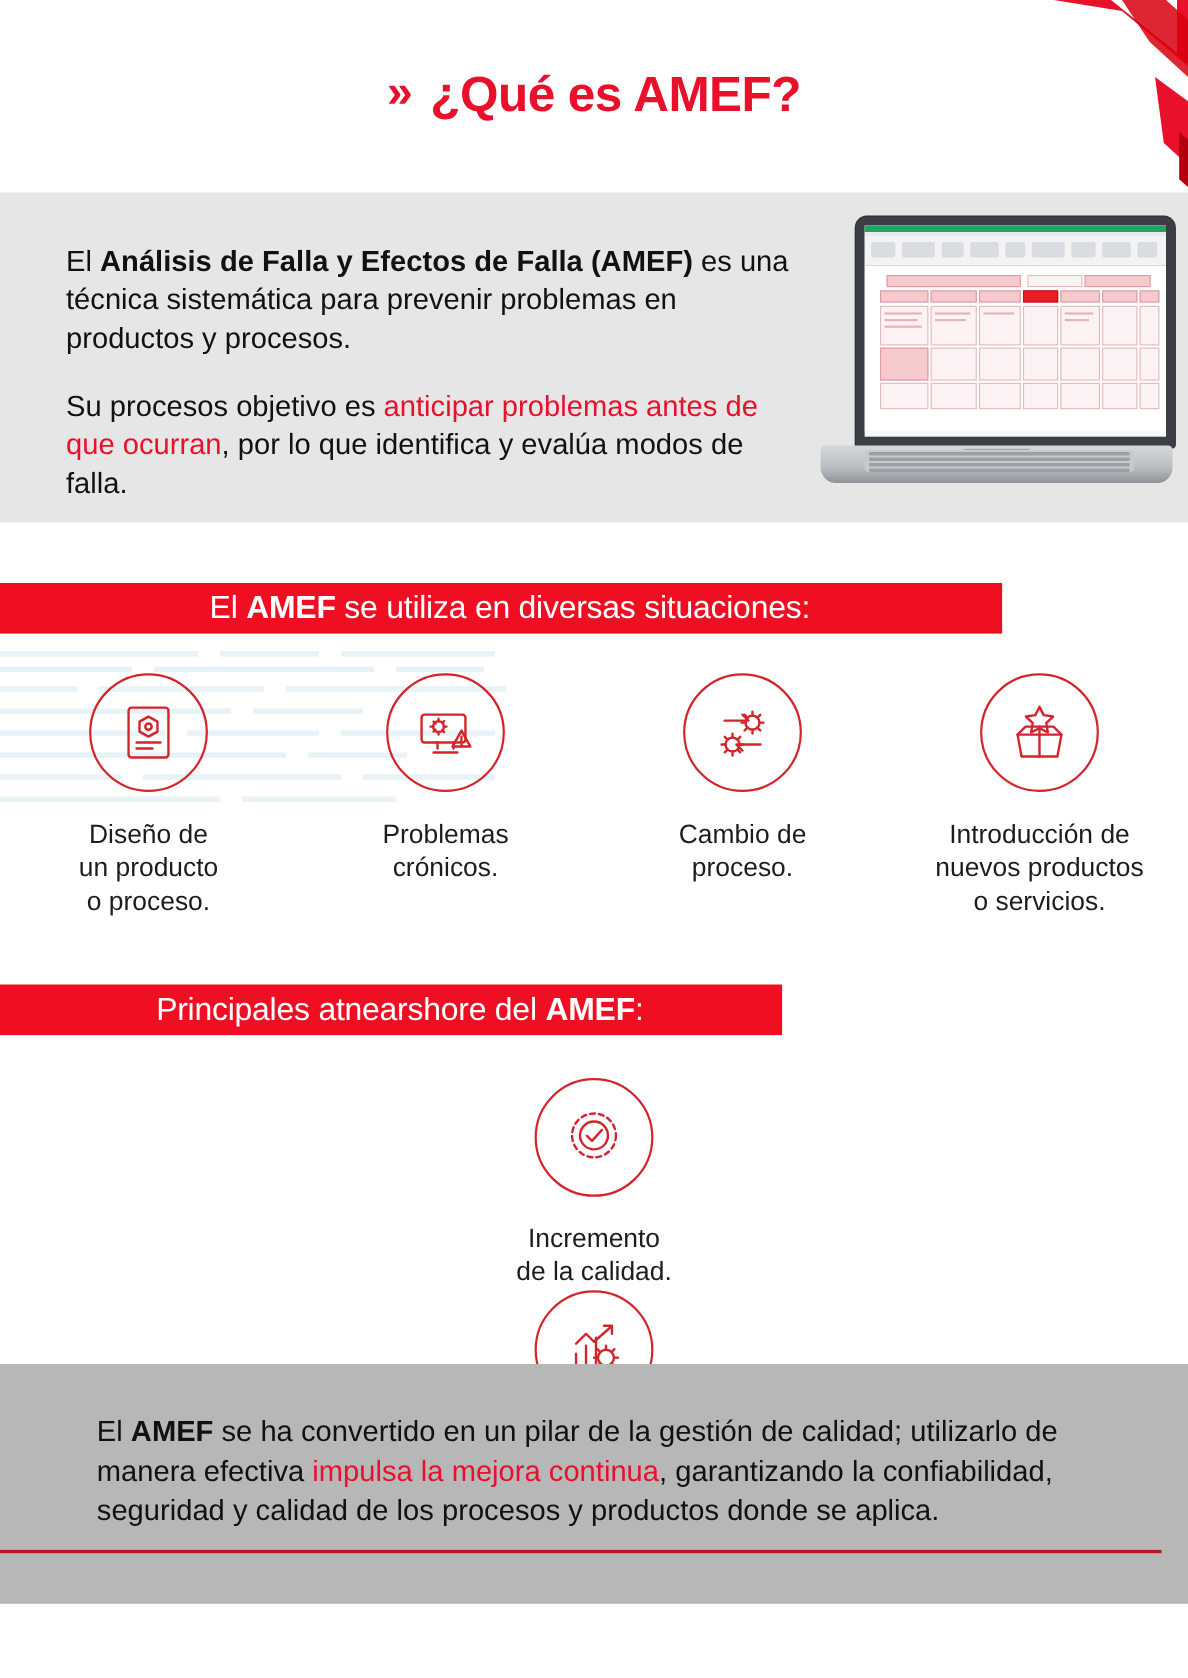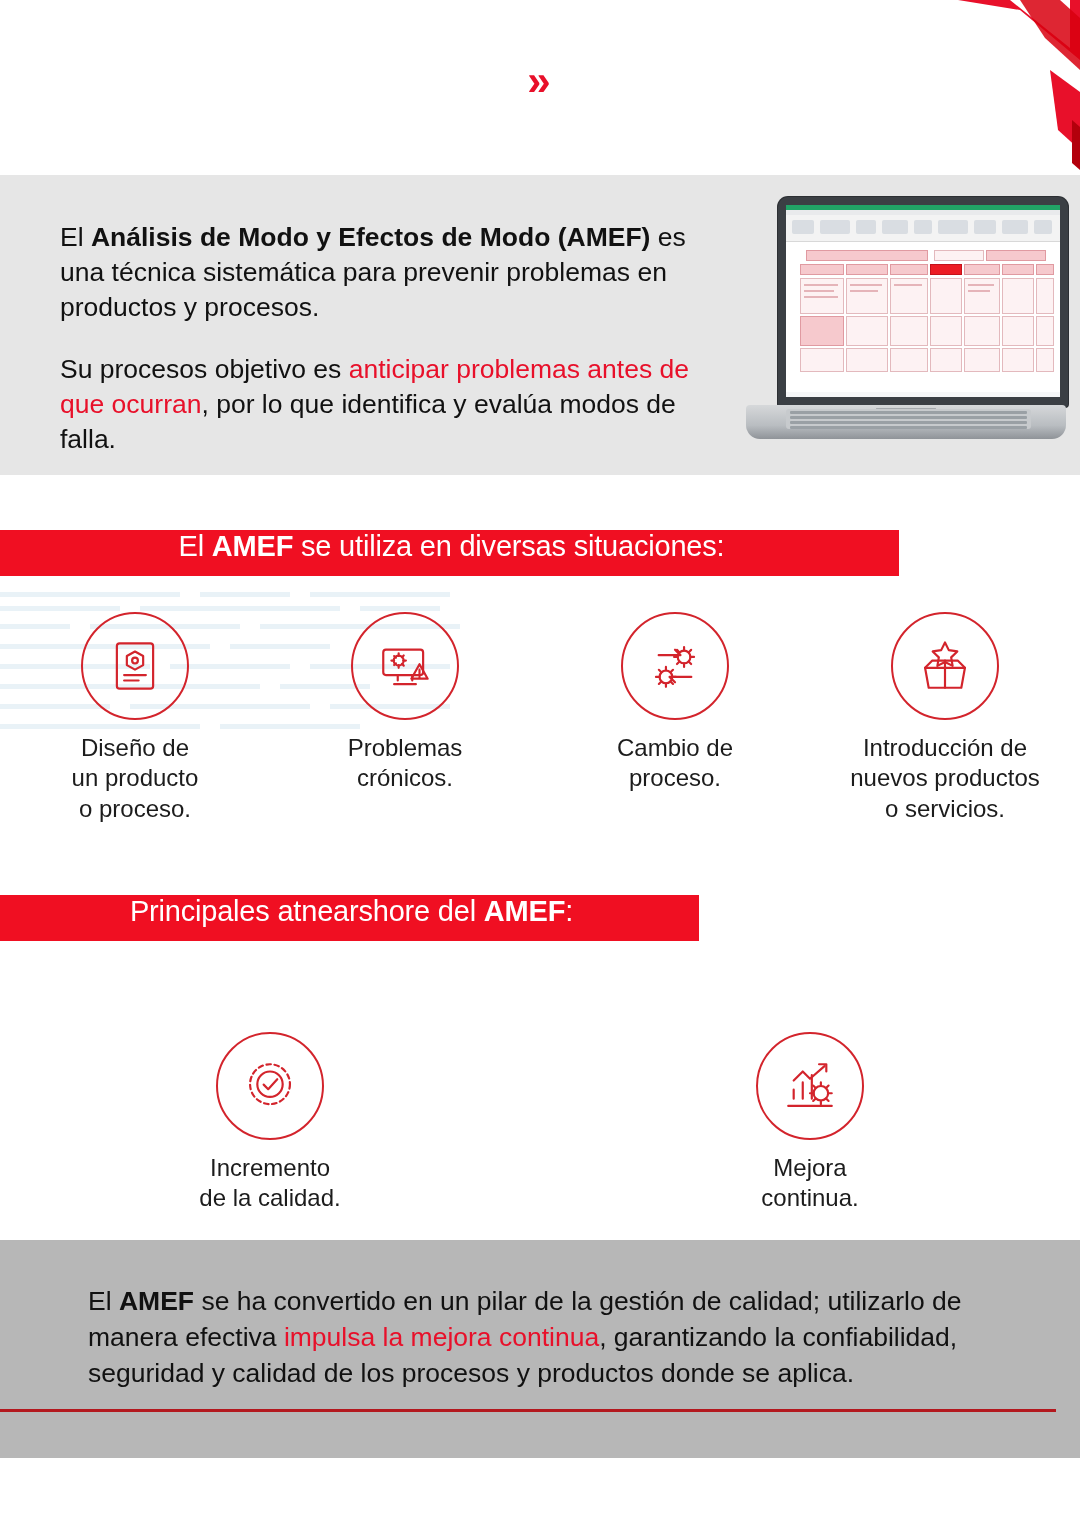--- a/index.html
+++ b/index.html
@@ -173,22 +173,22 @@
     border-radius: 1px;
   }
 
   
   .bar {
     position: absolute;
     left: 0;
     height: 46px;
     background: #f00f22;
     display: flex;
-    align-items: flex-start;
-    padding-left: 4px;
+    align-items: center;
+    padding-left: 16px;
   }
   .bar span {
     color: #ffffff;
     font-size: 29px;
     width: 100%;
     text-align: center;
     letter-spacing: -0.2px;
   }
   .bar b { font-weight: 700; }
 
@@ -207,21 +207,21 @@
     width: 104px;
     height: 104px;
     margin: 0 auto;
     border: 2.5px solid #d3242c;
     border-radius: 50%;
     display: flex;
     align-items: center;
     justify-content: center;
   }
   .cap {
-    margin-top: 13px;
+    margin-top: 24px;
     font-size: 24px;
     line-height: 1.27;
     color: #1c1c1c;
   }
 
   
   .texture {
     position: absolute;
     left: 0;
     width: 1080px;
@@ -283,27 +283,28 @@
   <div class="corner-deco">
     <svg width="130" height="180" viewBox="0 0 130 180">
       <path d="M8 0 L60 0 L120 48 L120 0 L130 0 L130 60 L70 10 Z" fill="#e8102a"></path>
       <path d="M70 0 L110 0 L130 18 L130 70 L95 38 Z" fill="#d8000f" opacity="0.85"></path>
       <path d="M100 70 L130 92 L130 150 L108 130 Z" fill="#e8102a"></path>
       <path d="M122 120 L130 127 L130 170 L122 163 Z" fill="#b3000c"></path>
     </svg>
   </div>
   <div class="title-wrap">
     <span class="chev">»</span>
+    <span class="page-title">¿Qué es AMEF?</span>
   </div>
 </div>
 
 <div class="intro">
   <div class="intro-text">
     <p>
-      <span>El </span><b>Análisis de Modo y Efectos de Modo (AMEF)</b><span> es una técnica sistemática para prevenir problemas en productos y procesos.</span>
+      <span>El </span><b>Análisis de Falla y Efectos de Falla (AMEF)</b><span> es una técnica sistemática para prevenir problemas en productos y procesos.</span>
     </p>
     <p>
       <span>Su procesos objetivo es </span><span class="hl">anticipar problemas antes de que ocurran</span><span>, por lo que identifica y evalúa modos de falla.</span>
     </p>
   </div>
 
   <div class="laptop">
     <div class="lid">
       <div class="screen">
         <div class="ss-top"></div>
@@ -446,21 +447,21 @@
       </svg>
     </div>
     <div class="cap">Introducción de<br>nuevos productos<br>o servicios.</div>
   </div>
 </div>
 
 <div class="bar" style="top:895px; width:695px;">
   <span><span>Principales atnearshore del </span><b>AMEF</b><span>:</span></span>
 </div>
 
-<div class="row" style="top:1032px;">
+<div class="row" style="top:980px;flex-direction:column;">
   <div class="cell">
     <div class="circle">
       <svg width="58" height="58" viewBox="0 0 64 64" fill="none" stroke="#d3242c" stroke-width="2.4" stroke-linecap="round" stroke-linejoin="round">
         <circle cx="32" cy="30" r="22" stroke-dasharray="5 4"></circle>
         <circle cx="32" cy="30" r="14"></circle>
         <path d="M25 30.5l5 5 10-11"></path>
       </svg>
     </div>
     <div class="cap">Incremento<br>de la calidad.</div>
   </div>

